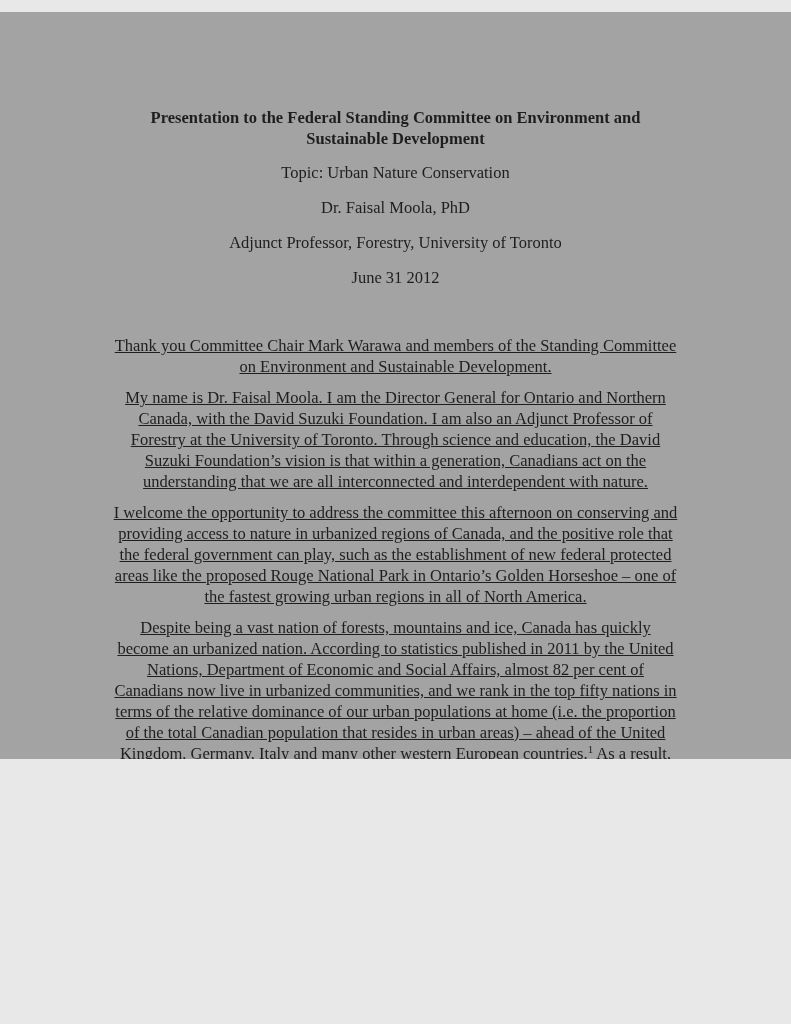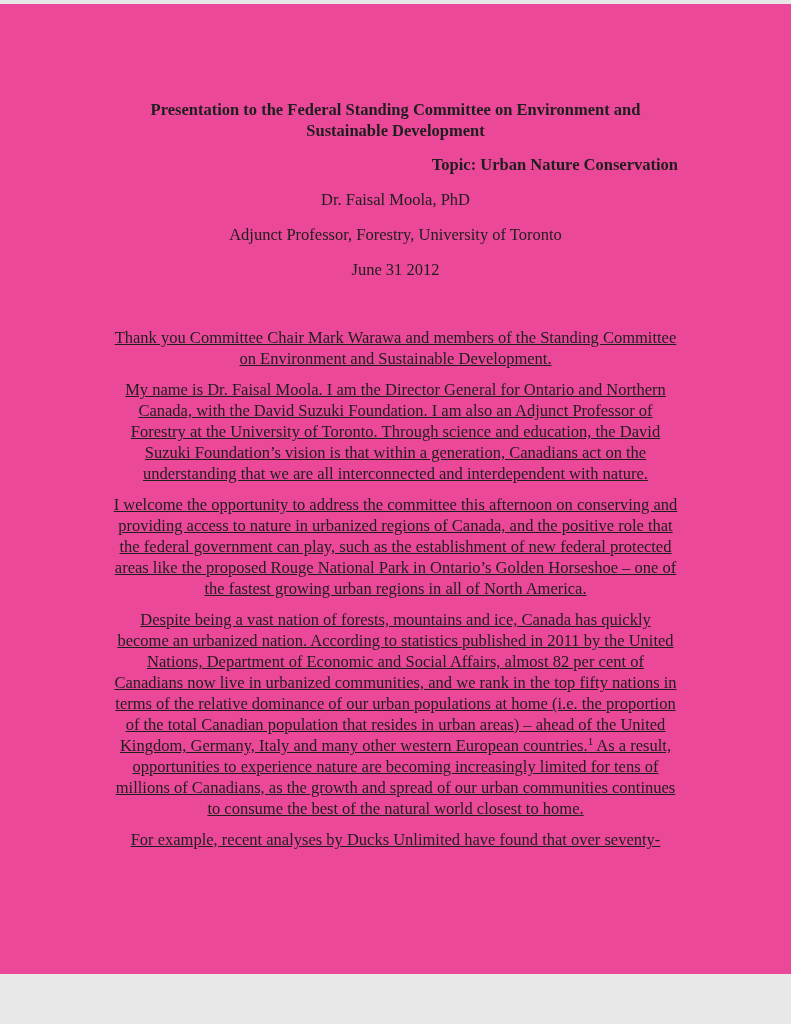--- a/index.html
+++ b/index.html
@@ -3,44 +3,43 @@
 <meta charset="utf-8">
 <style>
   html, body {
     margin: 0;
     padding: 0;
     background: #e8e8e8;
   }
   .page {
     position: relative;
     width: 791px;
-    height: 970px;
-    margin: 4px auto;
-    background: #ec4899;
+    height: 747px;
+    margin: 12px auto;
+    background: #a3a3a3;
     box-sizing: border-box;
     padding: 95px 113px 0 113px;
     font-family: "Liberation Serif", "DejaVu Serif", serif;
     font-size: 16.5px;
     line-height: 21px;
     color: #1e1e1e;
     overflow: hidden;
   }
   .doc-header {
     text-align: center;
   }
   .doc-header .hline {
     margin: 0 0 14px 0;
   }
   .doc-header .title {
     font-weight: bold;
     margin-bottom: 13px;
   }
   .doc-header .topic {
-    font-weight: bold;
-    text-align: right;
+    font-weight: normal;
   }
   .doc-body {
     margin-top: 47px;
     text-align: center;
     text-decoration: underline;
   }
   .doc-body p {
     margin: 0 0 10px 0;
   }
   sup.fn-ref {

